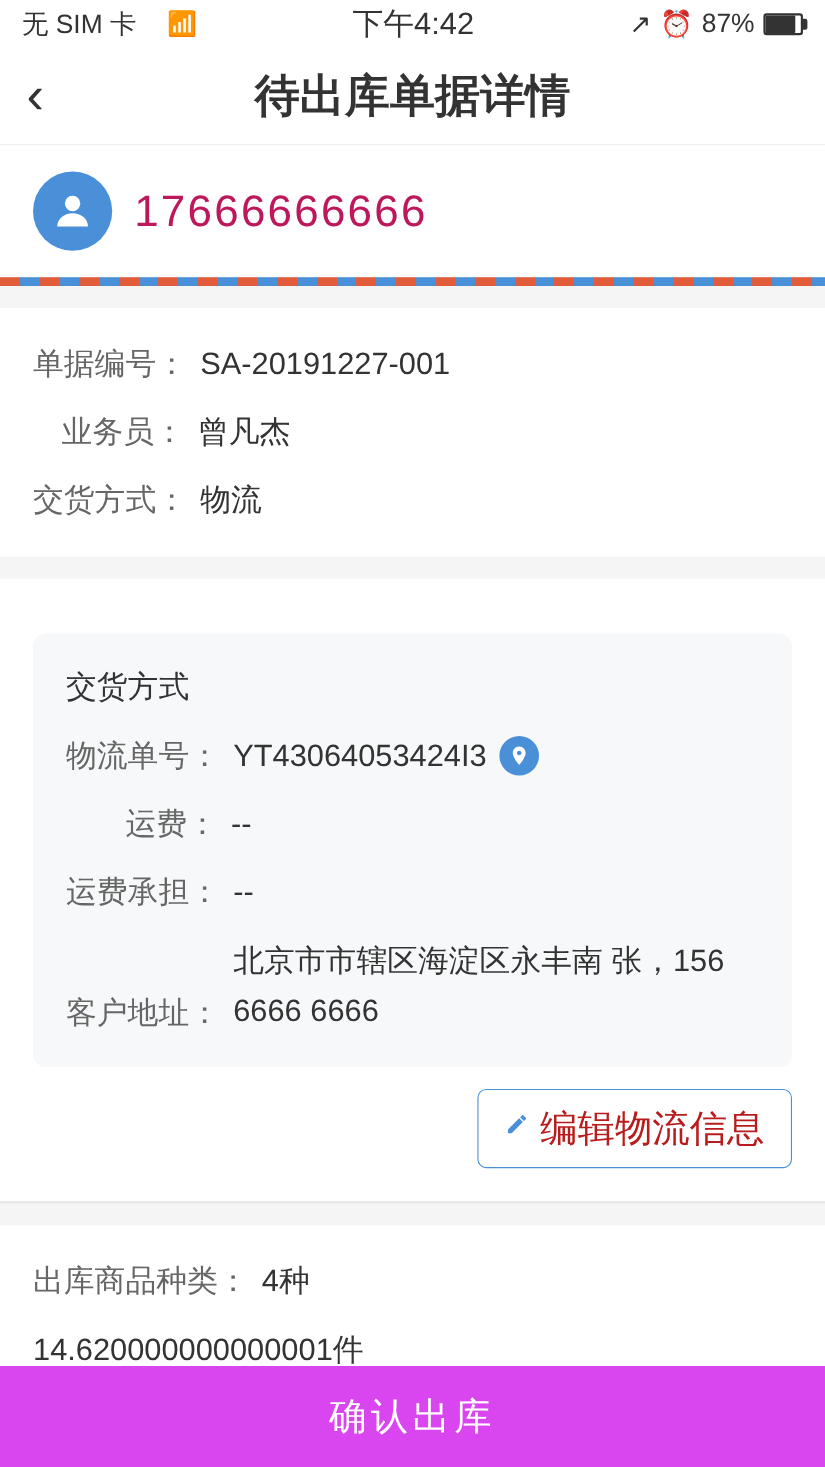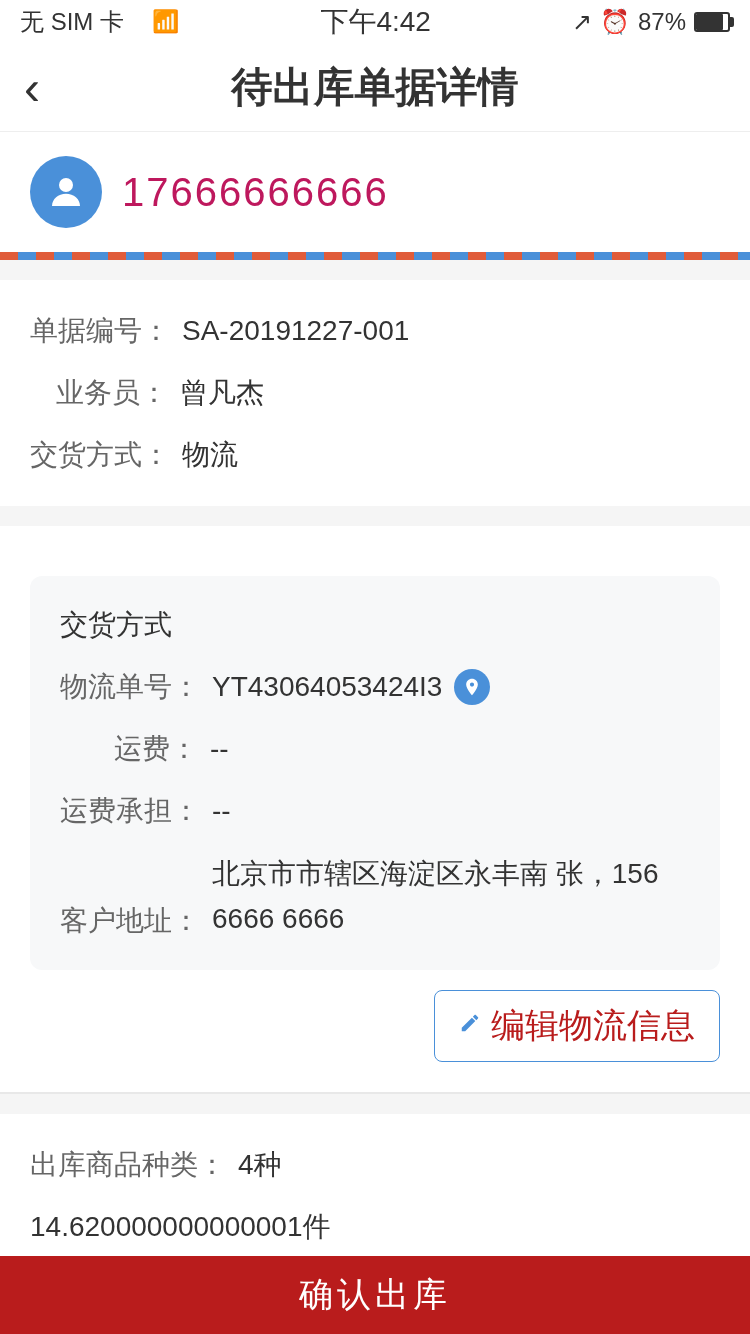--- a/index.html
+++ b/index.html
@@ -209,22 +209,22 @@
     
     .bottom-area {
       position: fixed;
       bottom: 0;
       left: 0;
       width: 750px;
       background: #fff;
     }
     .confirm-btn {
       width: 100%;
-      height: 78px;
-      background: #b91c1c;
+      height: 92px;
+      background: #d946ef;
       color: #fff;
       font-size: 34px;
       font-weight: 500;
       border: none;
       cursor: pointer;
       letter-spacing: 4px;
     }
 
     
     .goods-section {

